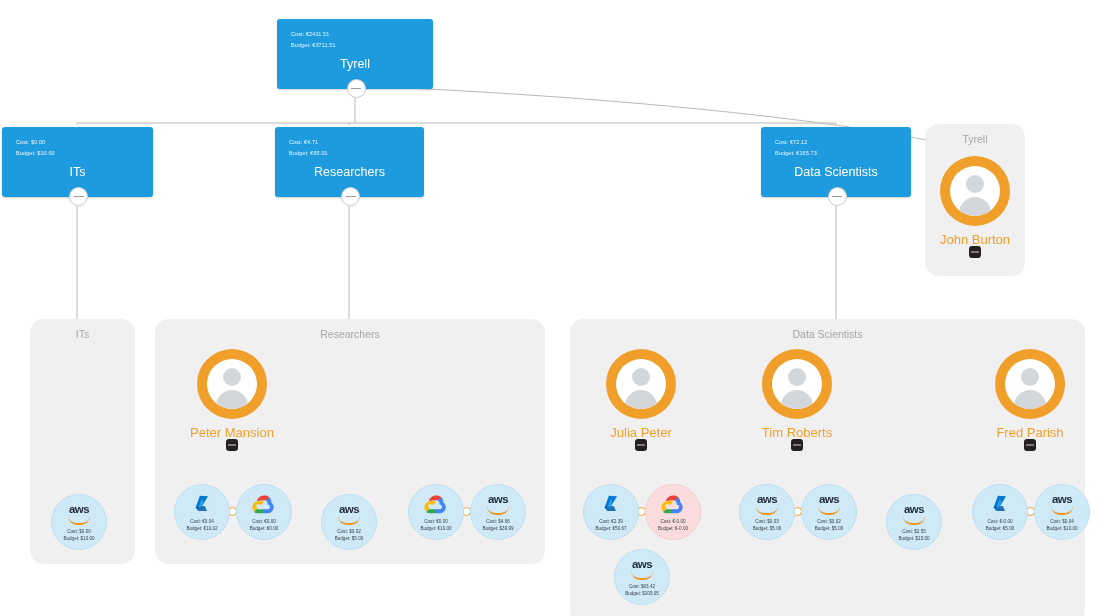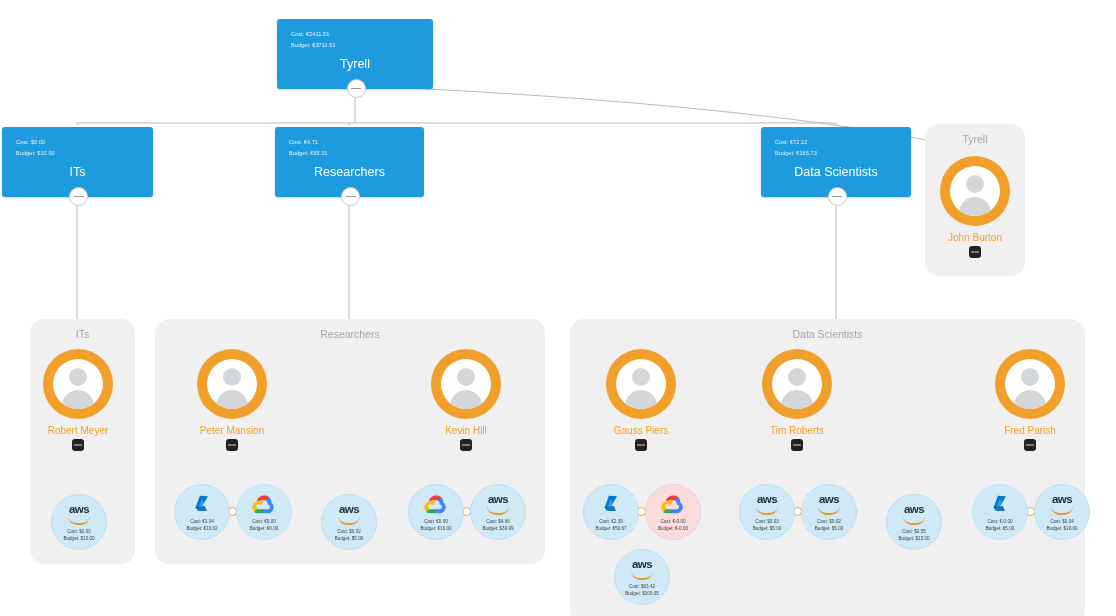--- a/index.html
+++ b/index.html
@@ -61,21 +61,21 @@
   .avatar .head{
     position:absolute;left:50%;margin-left:-9px;top:9px;width:18px;height:18px;
     border-radius:50%;background:#d3d7da;
   }
   .avatar .body{
     position:absolute;left:50%;margin-left:-16px;top:31px;width:32px;height:26px;
     border-radius:16px 16px 0 0;background:#d3d7da;
   }
   .pname{
     position:absolute;left:50%;transform:translateX(-50%);top:76px;
-    font-size:10px;color:#f0a02a;white-space:nowrap;
+    font-size:13px;color:#f0a02a;white-space:nowrap;
   }
   .pbadge{
     position:absolute;left:50%;margin-left:-6px;top:90px;width:12px;height:12px;
     border-radius:3px;background:#241f20;
   }
   .pbadge:before{
     content:"";position:absolute;left:2px;right:2px;top:5px;height:1.5px;background:#7d7a7b;
   }
 
   
@@ -195,30 +195,20 @@
       </div>
       <div class="pname">John Burton</div>
       <div class="pbadge"></div>
     </div>
   </div>
 
   <div class="groupcard" style="left:30px;top:303px;width:105px;height:245px;">
     <div class="gtitle">ITs</div>
   </div>
 
-  <div class="person" style="left:43px;top:333px;width:70px;height:108px;">
-    <div class="avatar">
-      <div class="inner">
-          <div class="head"></div>
-          <div class="body"></div>
-        </div>
-    </div>
-    <div class="pname">Robert Meyer</div>
-    <div class="pbadge"></div>
-  </div>
 
   <div class="bubble" style="left:51px;top:478px;">
     <div class="glyph">
       <div class="aws-text">aws</div>
         <div class="aws-smile"></div>
     </div>
     <div class="bcost">Cost: $0.00</div>
     <div class="bbudget">Budget: $10.00</div>
   </div>
 
@@ -266,30 +256,20 @@
 
   <div class="bubble" style="left:321px;top:478px;">
     <div class="glyph">
       <div class="aws-text">aws</div>
         <div class="aws-smile"></div>
     </div>
     <div class="bcost">Cost: $0.02</div>
     <div class="bbudget">Budget: $5.00</div>
   </div>
 
-  <div class="person" style="left:431px;top:333px;width:70px;height:108px;">
-    <div class="avatar">
-      <div class="inner">
-          <div class="head"></div>
-          <div class="body"></div>
-        </div>
-    </div>
-    <div class="pname">Kevin Hill</div>
-    <div class="pbadge"></div>
-  </div>
   <div class="joint" style="left:462px;top:491px;"></div>
 
   <div class="bubble" style="left:408px;top:468px;">
     <div class="glyph">
       <svg class="svgicon" width="24" height="21" viewBox="0 0 28 24">
         <path d="M17.3 8.6 20 5.9l.2-1.1A9 9 0 0 0 5.6 9.2l.9-.1 5.4-.9z" fill="#ea4335"></path>
         <path d="M22.4 8.6a9 9 0 0 0-2.2-3.8l-3.8 3.8a5 5 0 0 1 1.9 4v.7a2.7 2.7 0 0 1 0 5.4h-5.4l-.7.7v3.2l.7.7h5.4a7 7 0 0 0 4.1-12.7z" fill="#4285f4"></path>
         <path d="M7.5 23.3h5.4v-4.6H7.5a2.7 2.7 0 0 1-1.1-.2l-.8.2-2.7 2.7-.2.7a7 7 0 0 0 4.8 1.2z" fill="#34a853"></path>
         <path d="M7.5 9.3a7 7 0 0 0-4.8 12.1l3.8-3.8a2.7 2.7 0 1 1 3.6-3.6l3.8-3.8a7 7 0 0 0-6.4-.9z" fill="#fbbc05"></path>
       </svg>
@@ -311,21 +291,21 @@
     <div class="gtitle">Data Scientists</div>
   </div>
 
   <div class="person" style="left:606px;top:333px;width:70px;height:108px;">
     <div class="avatar">
       <div class="inner">
           <div class="head"></div>
           <div class="body"></div>
         </div>
     </div>
-    <div class="pname">Gauss Piers</div>
+    <div class="pname">Julia Peter</div>
     <div class="pbadge"></div>
   </div>
   <div class="joint" style="left:637px;top:491px;"></div>
 
   <div class="bubble" style="left:583px;top:468px;">
     <div class="glyph">
       <svg class="svgicon" width="20" height="21" viewBox="0 0 24 24">
         <path d="M9.5 2.6 4.2 17.1l4.6 3.8L19.2 3.4z" fill="#0078d4"></path>
         <path d="M11.6 6.3 6.3 20.9h11.6l-2.6-5.9-4.1.6 3.3-3.9z" fill="#2c9fe8"></path>
         <path d="M4.2 17.1l4.6 3.8h9.1l-2.6-5.9-4.1.6z" fill="#124a8f" opacity=".55"></path>

